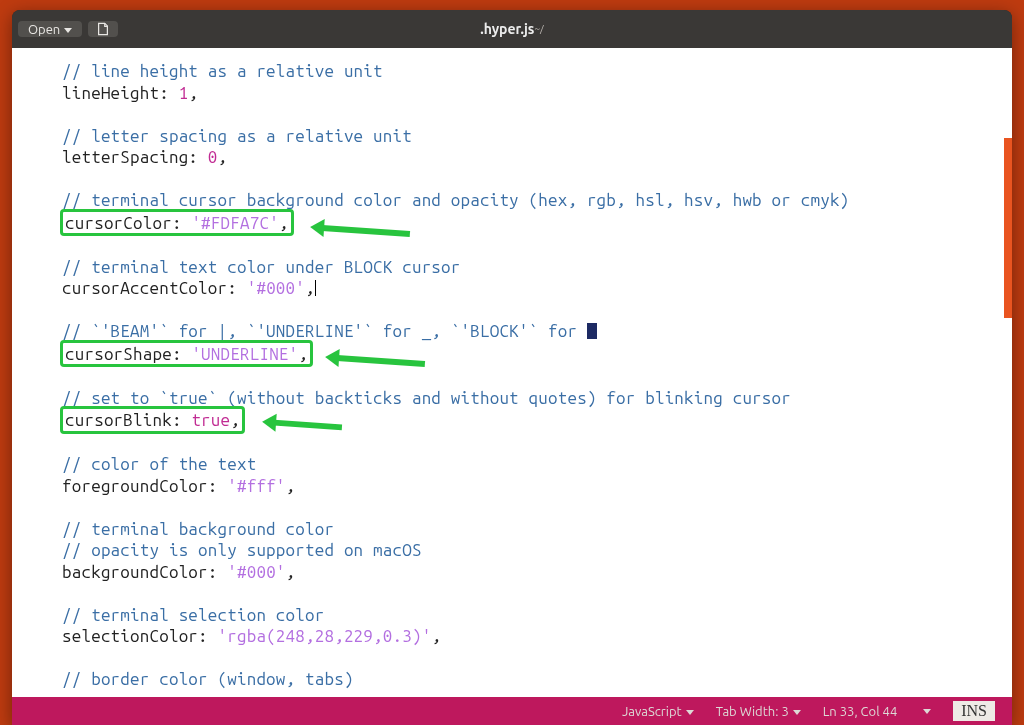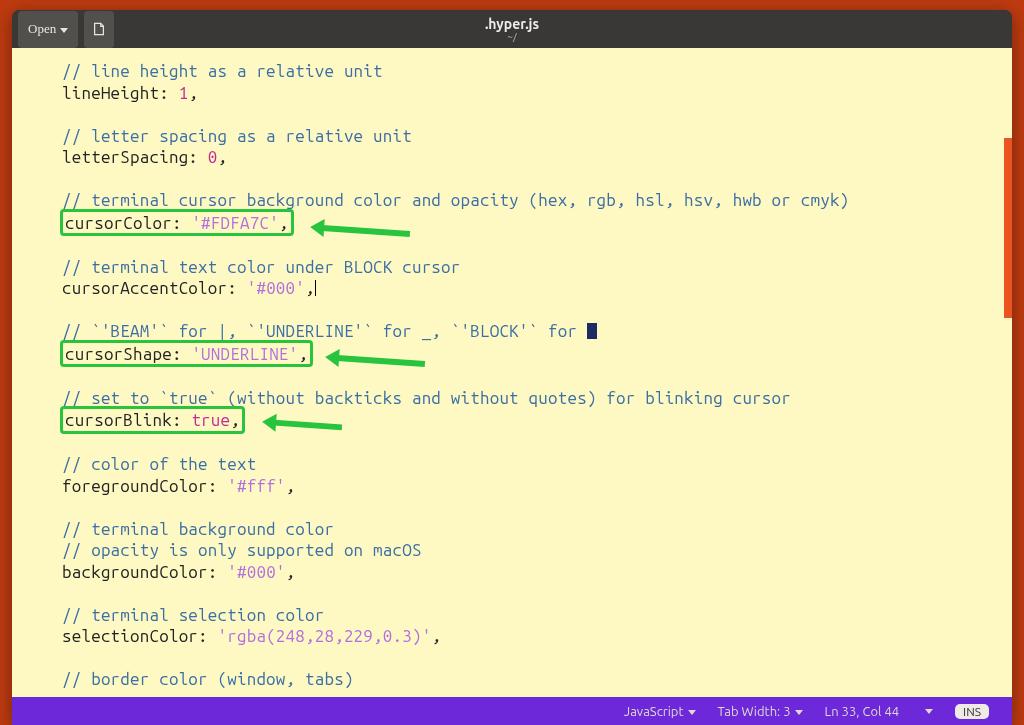--- a/index.html
+++ b/index.html
@@ -27,47 +27,46 @@
     background: #3a3836;
     display: flex;
     align-items: center;
     padding: 0 6px;
     position: relative;
   }
   .title-center {
     position: absolute;
     left: 0; right: 0; top: 0; bottom: 0;
     display: flex;
-    flex-direction: column;
+    flex-direction: row;
     align-items: center;
     justify-content: center;
     pointer-events: none;
   }
   .title-main { color: #ececec; font-size: 14px; font-weight: 600; }
   .title-sub  { color: #b9b4af; font-size: 10px; margin-top: -1px; }
   .tb-left, .tb-right {
     display: flex;
     align-items: center;
     gap: 6px;
     position: relative;
     z-index: 2;
   }
   .tb-right { margin-left: auto; }
   .tb-btn {
-    height: 37px;
+    height: 16px;
     padding: 0 10px;
     display: inline-flex;
     align-items: center;
     justify-content: center;
     background: #52504d;
     color: #e8e6e3;
     border-radius: 4px;
     font-size: 13px;
     gap: 4px;
-    font-family: Liberation Serif, serif;
   }
   .tb-btn.icon { padding: 0 8px; }
   .chev-down {
     width: 0; height: 0;
     border-left: 4px solid transparent;
     border-right: 4px solid transparent;
     border-top: 5px solid #e8e6e3;
     margin-top: 2px;
   }
   .menu-lines {
@@ -82,21 +81,21 @@
   }
   .win-close { background: #e95420; }
   .doc-icon svg { width: 14px; height: 14px; display: block; }
 
   .editor {
     position: absolute;
     top: 38px;
     bottom: 28px;
     left: 0;
     right: 0;
-    background: #fef9c3;
+    background: #ffffff;
     padding: 12px 0 8px 0;
     overflow: hidden;
   }
   .scroll-indicator {
     position: absolute;
     right: 0;
     top: 90px;
     width: 8px;
     height: 180px;
     background: #e95420;
@@ -147,34 +146,35 @@
     border-right: 14px solid #28c43e;
   }
   .arrow1 { left: 310px; top: 180px; width: 88px; transform: rotate(4deg); }
   .arrow2 { left: 325px; top: 310px; width: 88px; transform: rotate(4deg); }
   .arrow3 { left: 262px; top: 374px; width: 68px; transform: rotate(4deg); }
 
   .statusbar {
     position: absolute;
     bottom: 0; left: 0; right: 0;
     height: 28px;
-    background: #6d28d9;
+    background: #be185d;
     display: flex;
     align-items: center;
     justify-content: flex-end;
-    padding: 0 23px;
+    padding: 0 17px;
     gap: 22px;
     color: #ddd9d6;
     font-size: 13px;
   }
   .ins-box {
     background: #eeeae6; color: #333;
     padding: 1px 8px;
-    border-radius: 5px;
-    font-size: 12px;
+    border-radius: 0;
+    font-size: 16px;
+    font-family: Liberation Serif, serif;
   }
   .mini-chev {
     width: 0; height: 0;
     border-left: 4px solid transparent;
     border-right: 4px solid transparent;
     border-top: 5px solid #ddd9d6;
     margin-left: 4px;
     display: inline-block;
     vertical-align: 1px;
   }

